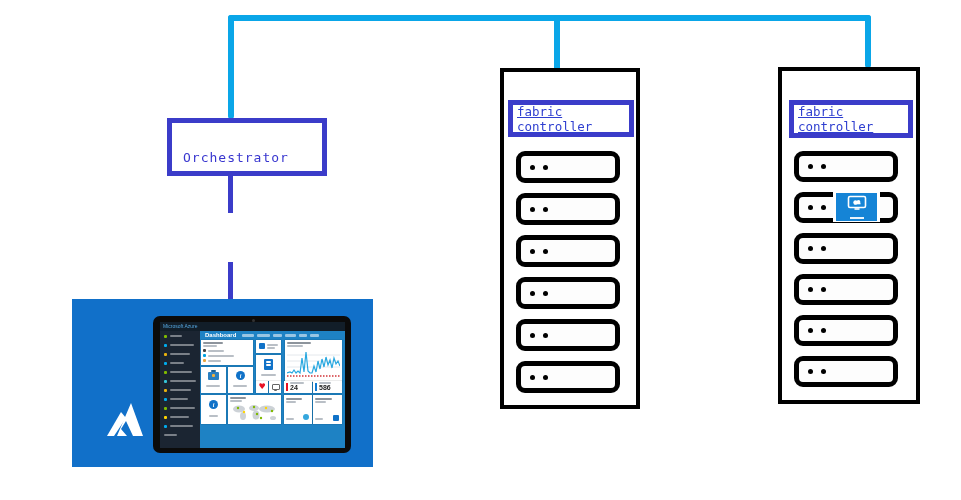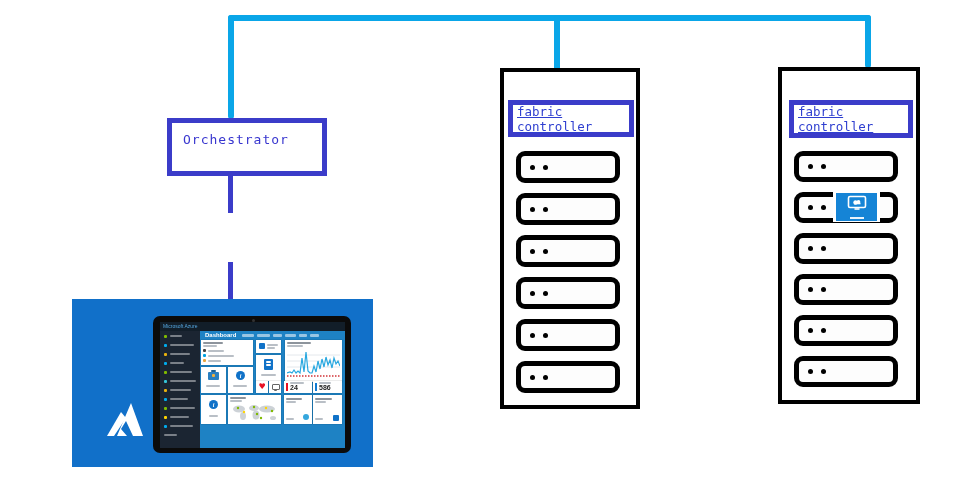--- a/index.html
+++ b/index.html
@@ -20,21 +20,21 @@
   #canvas{position:relative;width:961px;height:500px;background:#fff;overflow:hidden;
           font-family:"DejaVu Sans Mono","Liberation Mono",monospace;}
 
   
   .cline{position:absolute;background:var(--connector-cyan);border-radius:3px;}
   .iline{position:absolute;background:var(--box-indigo);}
 
   
   .ibox{position:absolute;background:#fff;border:5px solid var(--box-indigo);
         color:var(--text-indigo);font-size:13px;box-sizing:border-box;}
-  .ibox .lbl{display:block;padding:9px 4px 0 11px;letter-spacing:1px;}
+  .ibox .lbl{display:block;padding:9px 4px 0 11px;letter-spacing:1px;margin-top:18px;}
 
   
   .rack{position:absolute;background:#fff;border:4px solid var(--rack-black);box-sizing:border-box;}
   .fcbox{position:absolute;background:#fff;border:5px solid var(--box-indigo);box-sizing:border-box;
          color:var(--fabric-text);font-size:12.5px;line-height:1.18;padding:0 0 0 4px;}
   .fcbox span{text-decoration:underline;display:block;}
   .units{position:absolute;display:flex;flex-direction:column;gap:10px;}
   .unit{position:relative;background:#fdfdfd;border:5px solid #000;border-radius:9px;box-sizing:border-box;}
   .rack-left .unit{width:104px;height:32px;}
   .rack-right .unit{width:104px;height:31px;}

